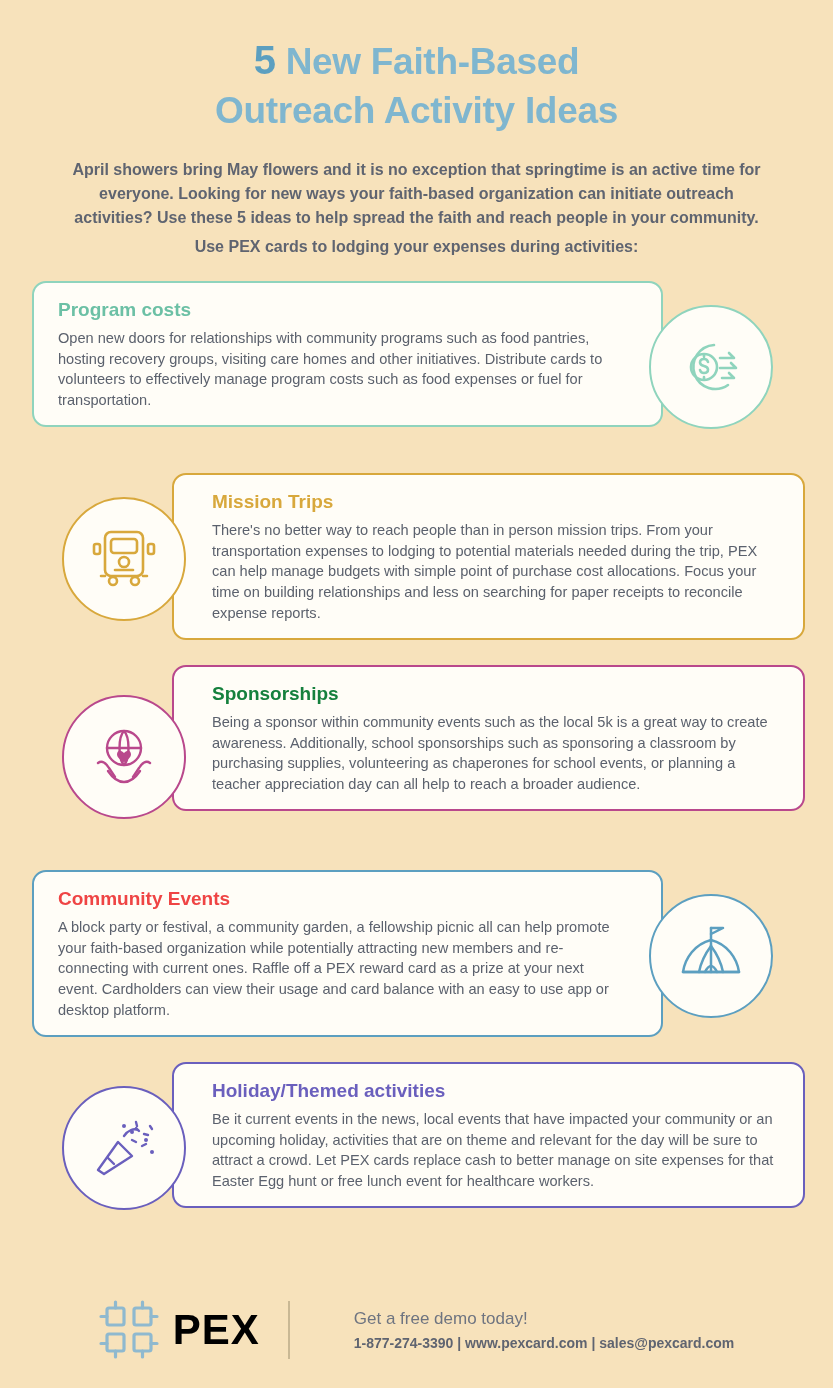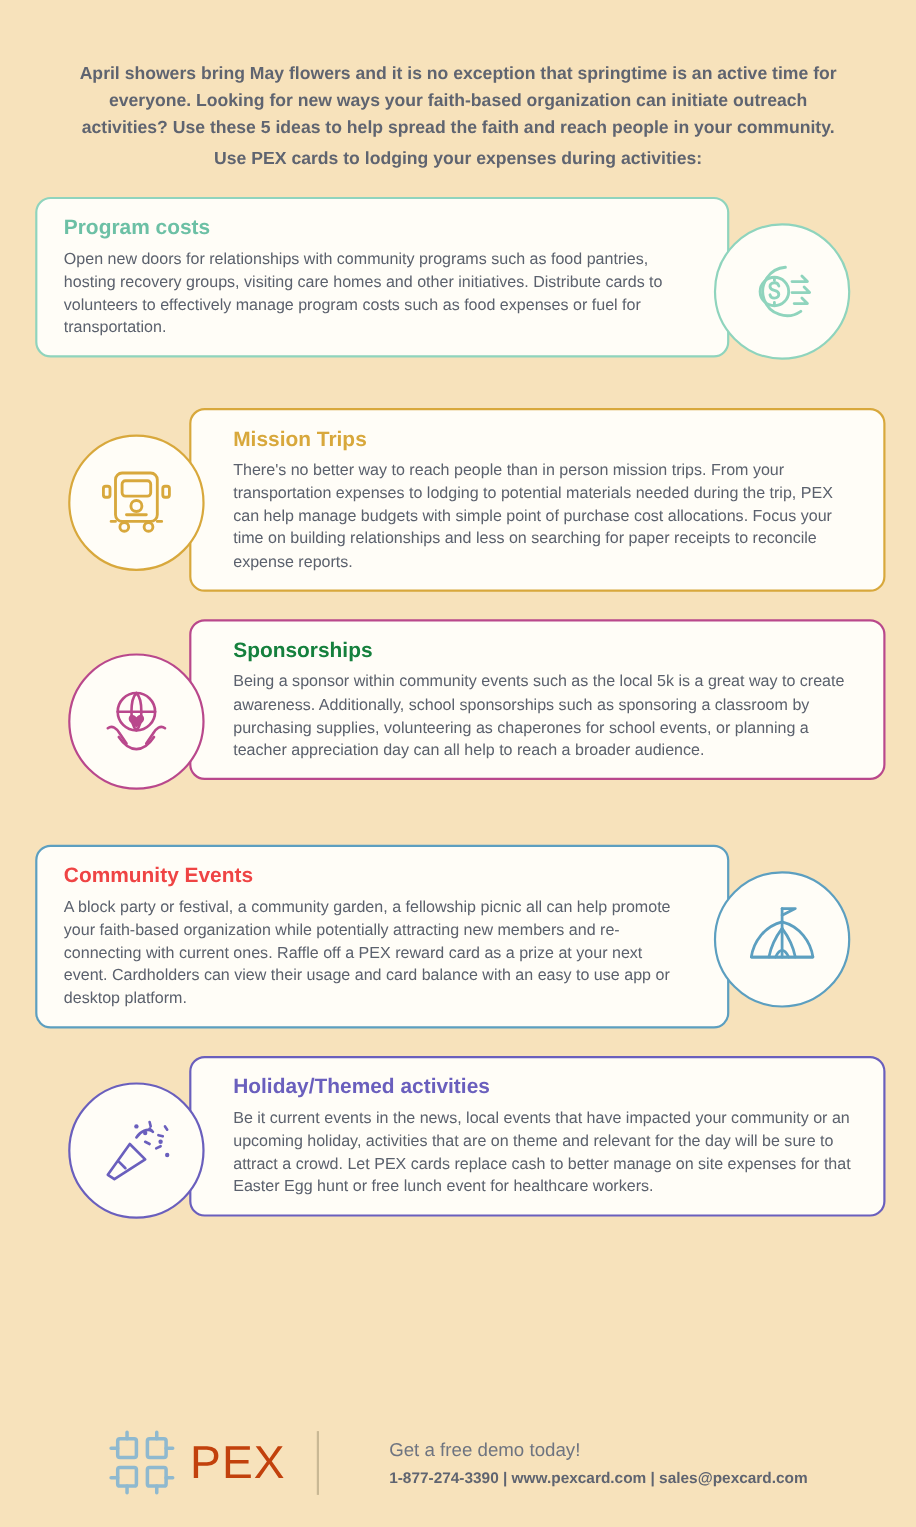--- a/index.html
+++ b/index.html
@@ -127,22 +127,22 @@
     gap: 0px;
   }
   .logo-wrap {
     display: flex;
     align-items: center;
     gap: 12px;
     padding-right: 28px;
   }
   .logo-word {
     font-size: 42px;
-    font-weight: normal;
-    color: #c2410c;
+    font-weight: bold;
+    color: #000000;
     letter-spacing: 1px;
   }
   .divider {
     width: 2px;
     height: 58px;
     background: #c9b894;
   }
   .footer-text {
     padding-left: 28px;
     margin-left: 36px;
@@ -155,20 +155,24 @@
   .footer-contact {
     font-size: 14px;
     font-weight: bold;
     color: #5f6470;
   }
 </style>
 </head>
 <body>
 
 <div class="header">
+  <div class="title">
+    <span class="num">5</span><span> New Faith-Based</span>
+    <div>Outreach Activity Ideas</div>
+  </div>
   <div class="intro">
     <span>April showers bring May flowers and it is no exception that springtime is an active time for everyone. Looking for new ways your faith-based organization can initiate outreach activities? Use these 5 ideas to help spread the faith and reach people in your community.</span>
     <span class="line-last">Use PEX cards to lodging your expenses during activities:</span>
   </div>
 </div>
 
 <div class="cards">
 
   <div class="card-row row-right theme-green">
     <div class="icon-circle">

